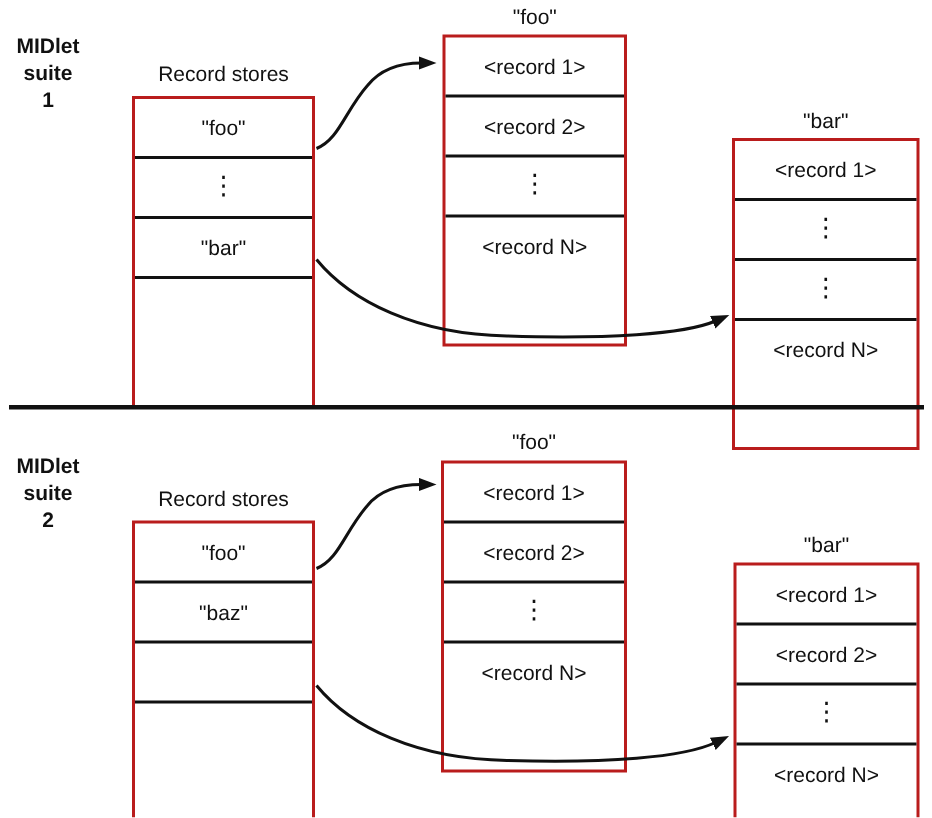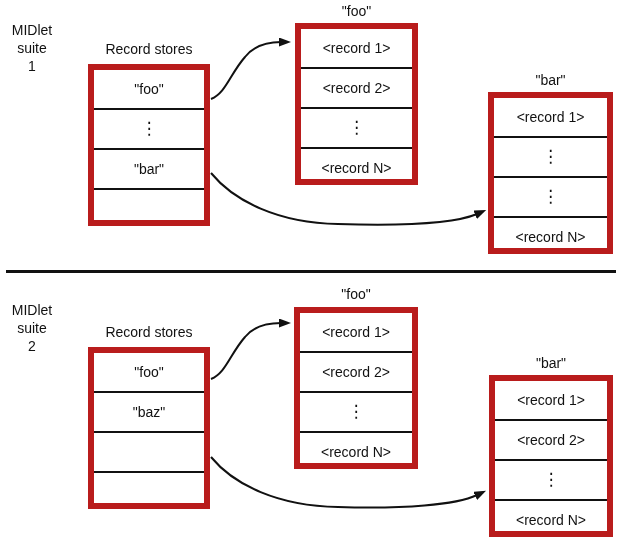--- a/index.html
+++ b/index.html
@@ -11,32 +11,33 @@
     color: #111111;
     font-family: "Liberation Sans", "DejaVu Sans", sans-serif;
     overflow: hidden;
   }
   .abs { position: absolute; }
   .suite-label {
     text-align: center;
     font-size: 14px;
     line-height: 18px;
     white-space: nowrap;
+    font-weight: bold;
   }
   .tbl-title {
     text-align: center;
     font-size: 14px;
     white-space: nowrap;
   }
   .tbl {
     position: absolute;
     box-sizing: border-box;
-    border: 6px solid #b91c1c;
+    border: 2px solid #b91c1c;
     background: #ffffff;
-    height: 162px;
+    height: 208px;
   }
   .tbl .row {
     height: 38px;
     line-height: 38px;
     text-align: center;
     font-size: 14px;
     border-top: 2px solid #111111;
     overflow: hidden;
     white-space: nowrap;
   }

